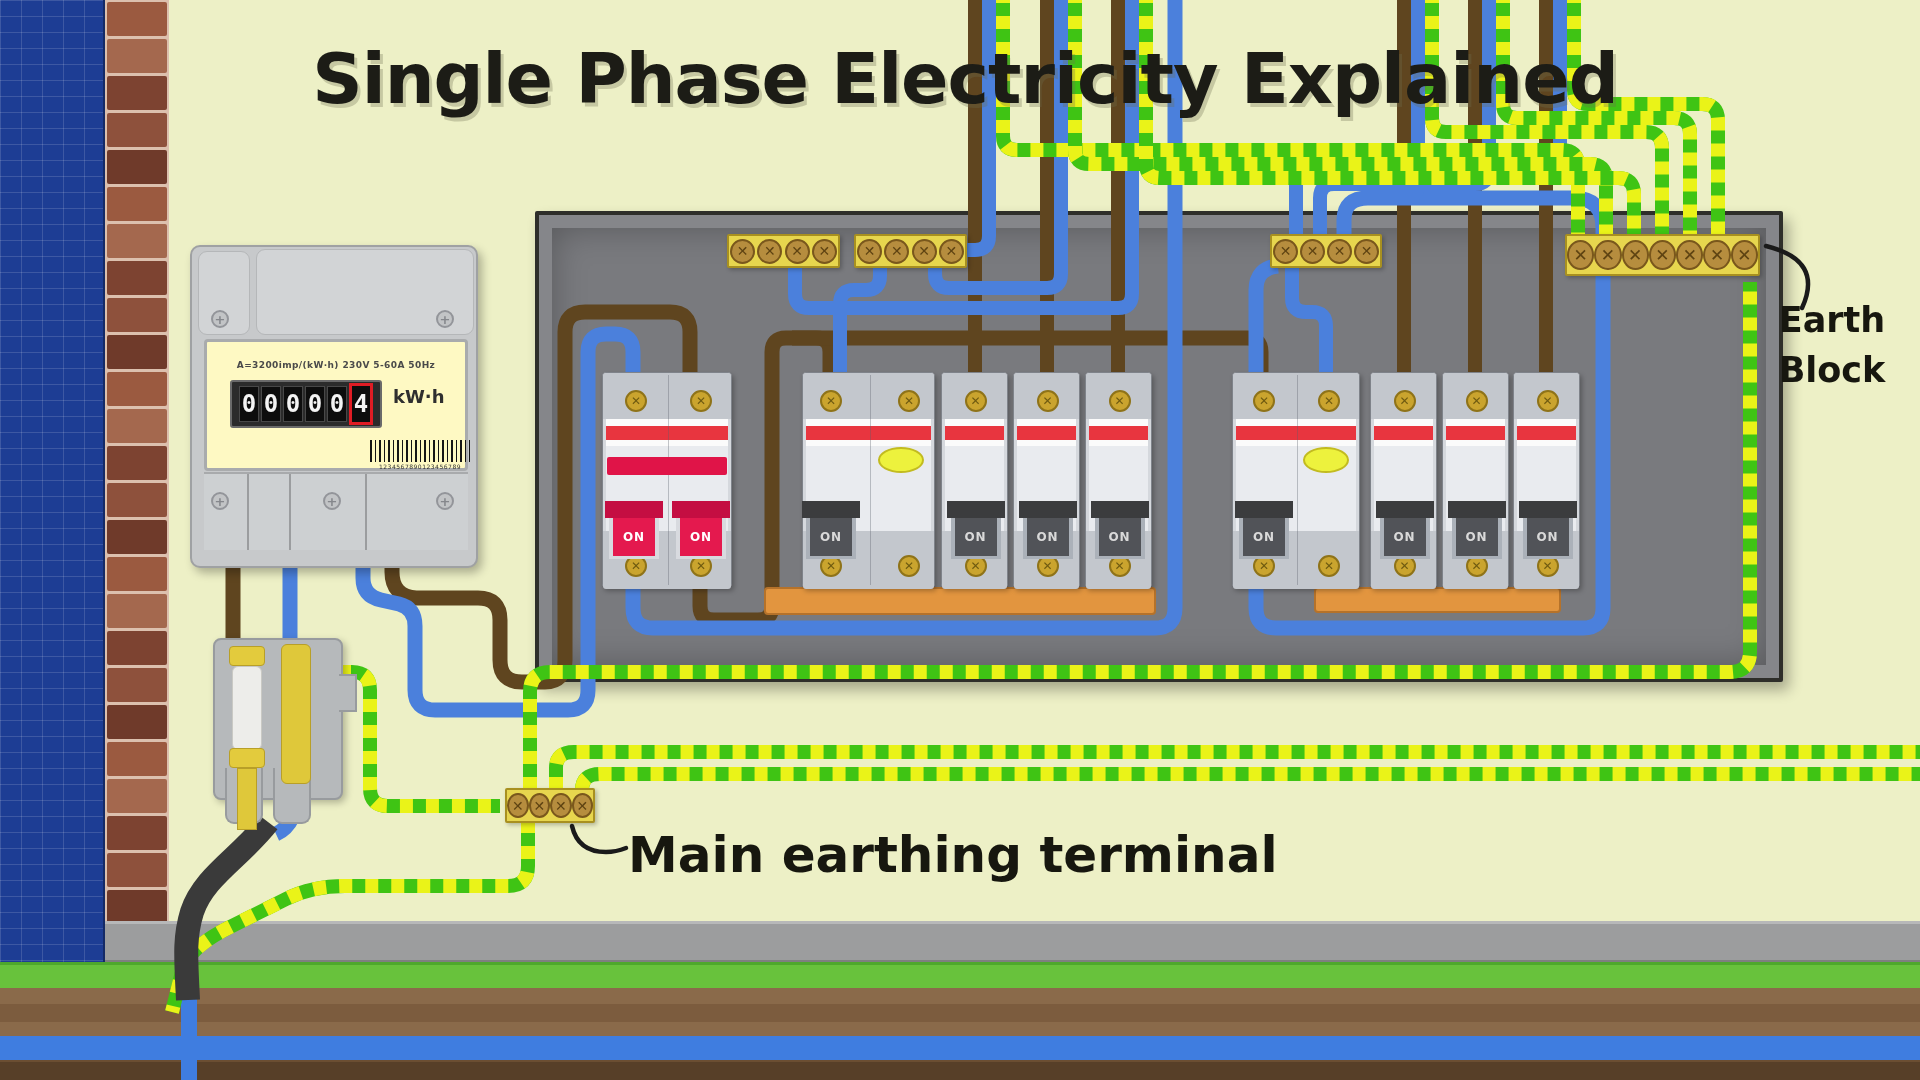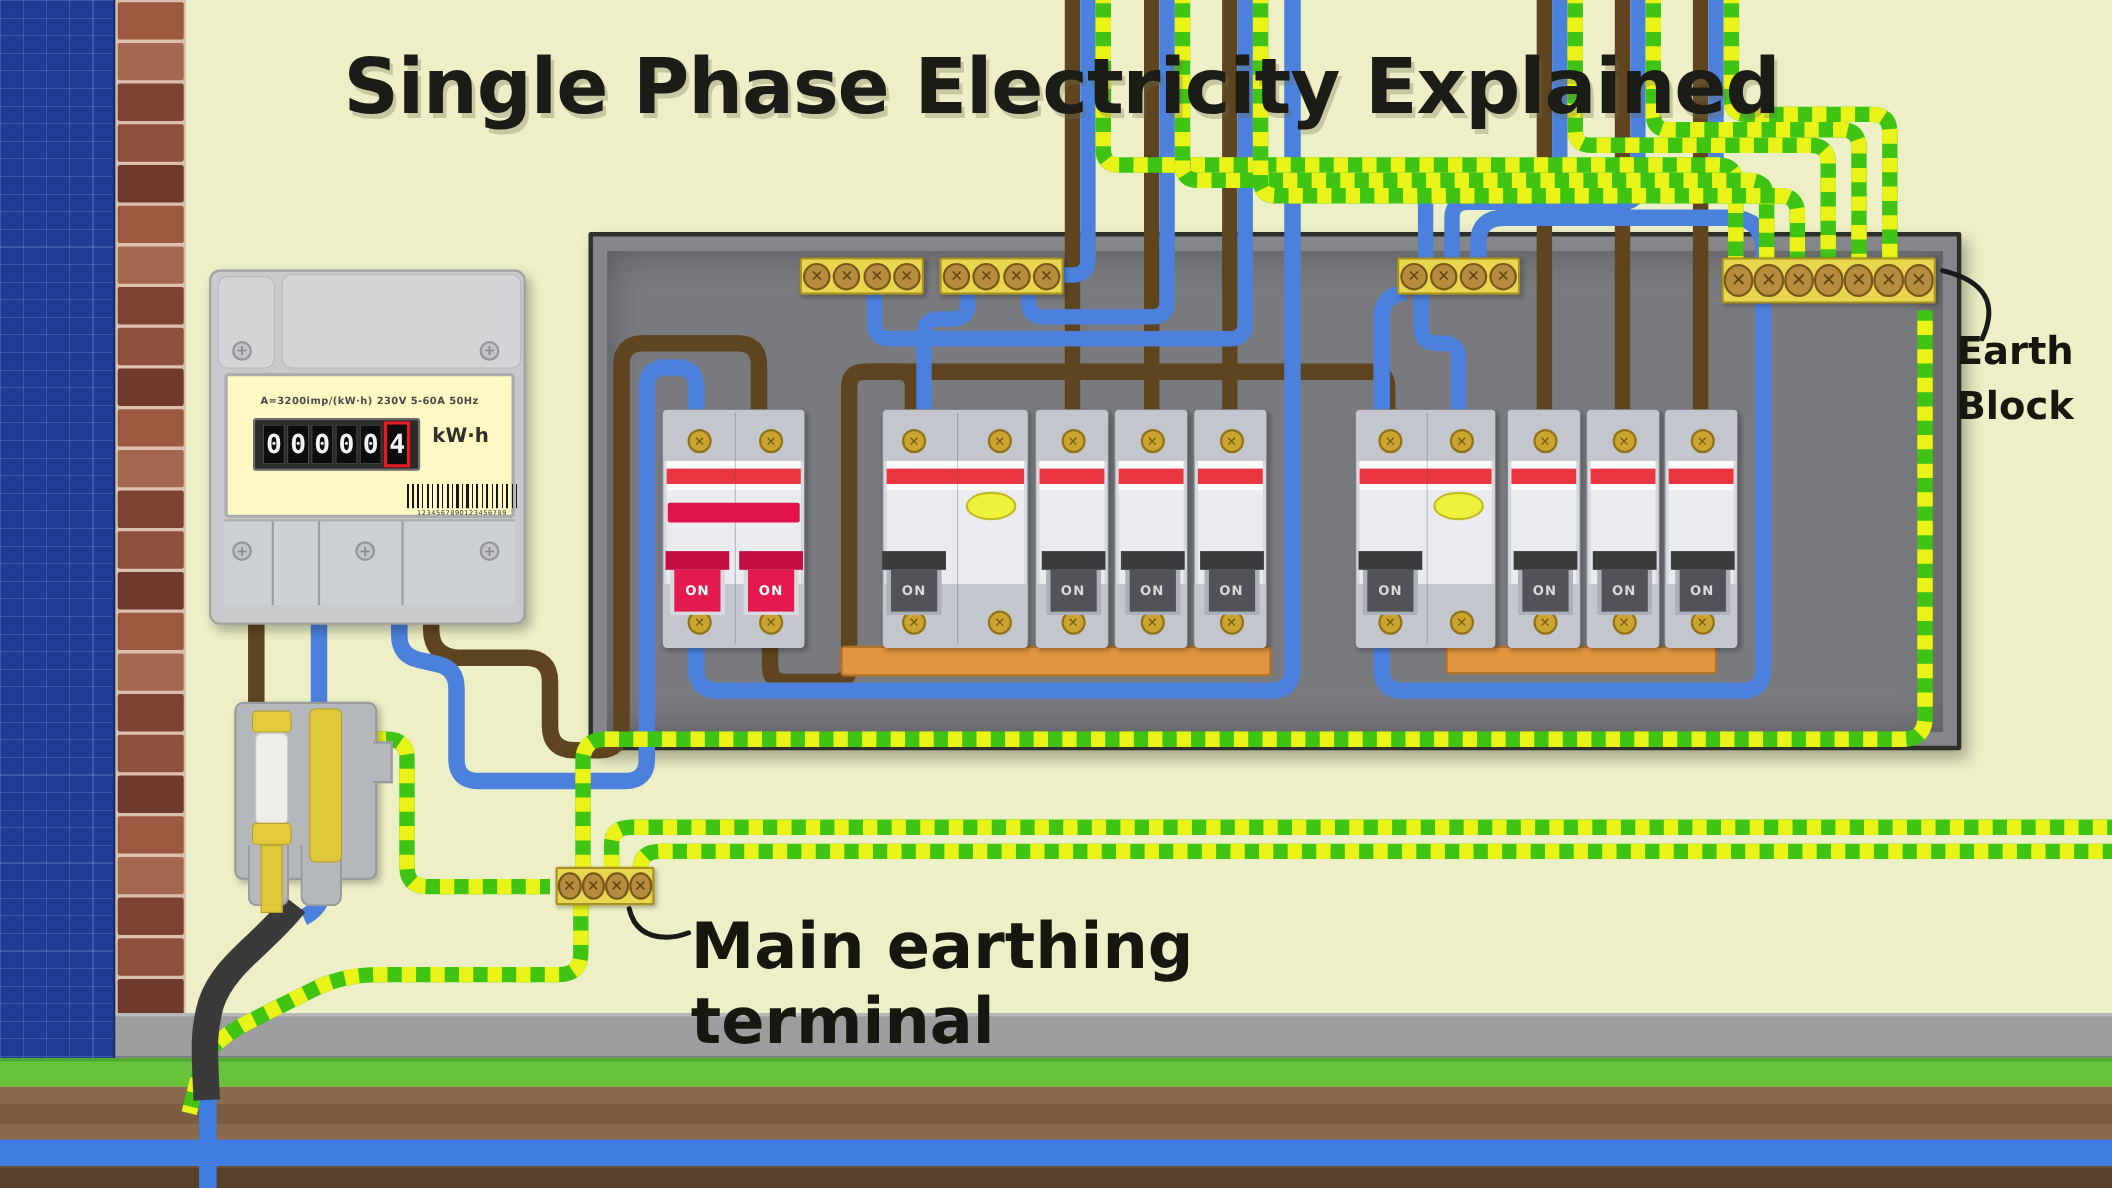--- a/index.html
+++ b/index.html
@@ -98,21 +98,21 @@
   .fcap{position:absolute;background:#e3cb3d;border:1px solid #b89f28;border-radius:4px;}
   #fuse-tube{left:17px;top:26px;width:30px;height:84px;background:#ededea;border:1px solid #c9c9c4;border-radius:6px;}
   #fuse-stem{left:22px;top:128px;width:20px;height:62px;background:#dfc83a;border:1px solid #b89f28;}
   #fuse2{left:66px;top:4px;width:30px;height:140px;background:#dfc83a;border:1px solid #b89f28;border-radius:6px;}
 
   
   #title{left:215px;top:38px;width:1500px;text-align:center;font-size:70px;font-weight:800;
          color:#1c1c16;letter-spacing:-1px;text-shadow:3px 4px 0 rgba(110,110,80,.30);}
   .note{color:#17170f;font-weight:bold;}
   #earth-block-label{left:1752px;top:296px;width:160px;text-align:center;font-size:35px;line-height:1.42;white-space:pre-line;}
-  #main-terminal-label{left:628px;top:826px;width:700px;font-size:58px;}
+  #main-terminal-label{left:628px;top:826px;width:700px;font-size:50px;}
   #footer{left:555px;top:1002px;width:540px;text-align:center;font-size:54px;font-weight:800;
           color:#f2ee3b;text-shadow:2px 2px 0 #8a7a10;}
 </style>
 </head>
 <body>
 
 <div id="stage">
 
   <div class="abs" id="blueprint"></div>
   <div class="abs" id="brick-wall">

